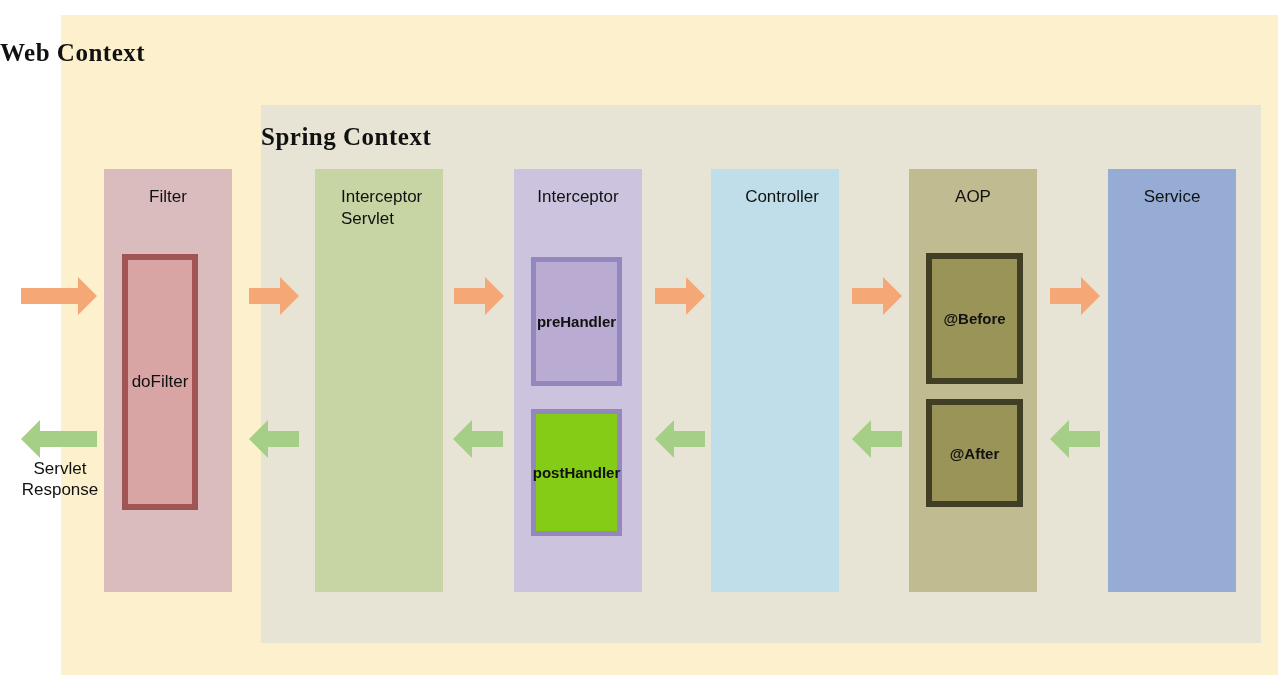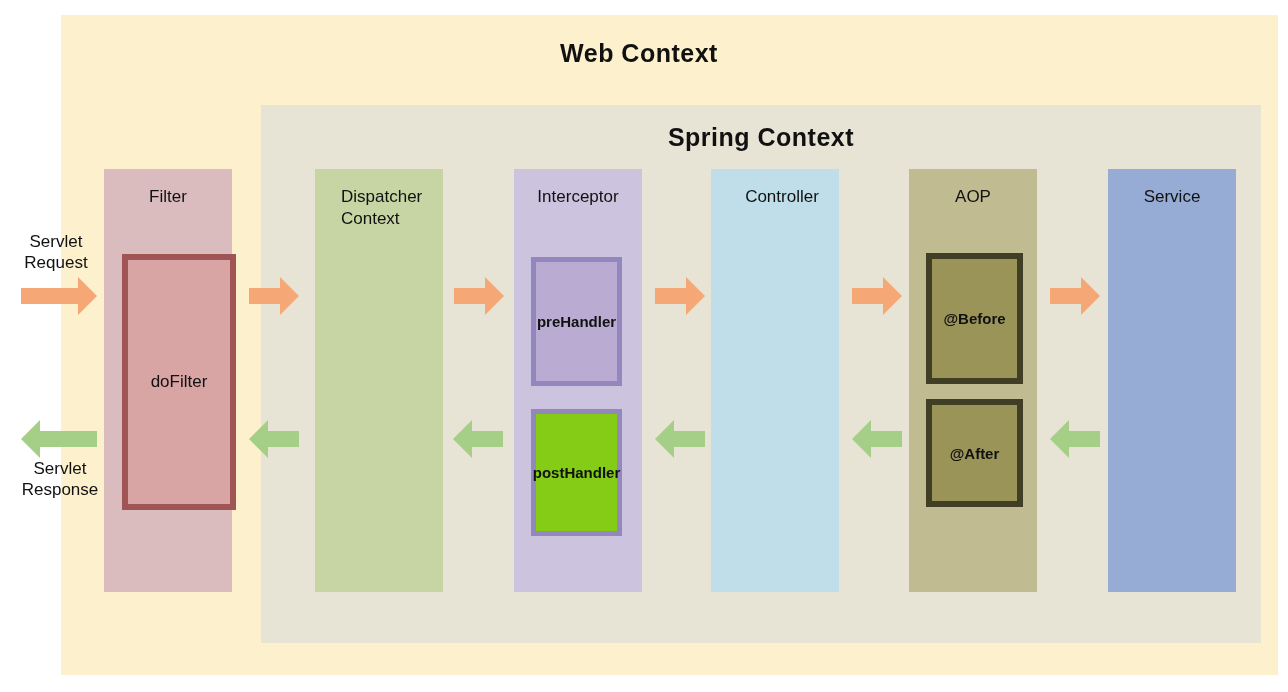--- a/index.html
+++ b/index.html
@@ -21,22 +21,22 @@
     left: 61px; top: 15px; width: 1217px; height: 660px;
     background: #FDF0CC;
   }
   #spring-context {
     left: 200px; top: 90px; width: 1000px; height: 538px;
     background: #E8E4D5;
   }
   .ctx-title {
     font-size: 25px;
     font-weight: bold;
-    text-align: center;
     letter-spacing: 0.5px;
+    font-family: Liberation Serif, serif;
   }
   #web-title { left: 0; top: 39px; width: 1278px; }
   #spring-title { left: 0; top: 18px; width: 100%; }
   
   .column {
     position: absolute;
     top: 154px;              
     width: 128px;
     height: 423px;
   }
@@ -55,21 +55,21 @@
   
   .inner-box {
     position: absolute;
     display: flex;
     align-items: center;
     justify-content: center;
     border-style: solid;
     text-align: center;
   }
   #box-dofilter {
-    left: 18px; top: 85px; width: 114px; height: 256px;
+    left: 18px; top: 85px; width: 76px; height: 256px;
     border-width: 6px;
     font-size: 17px;
     align-items: center;
   }
   #box-prehandler, #box-posthandler {
     left: 17px; width: 91px;
     border-width: 5px;
     font-size: 15px;
     font-weight: bold;
   }
@@ -106,21 +106,21 @@
       <div class="col-label">Filter</div>
       <div id="box-dofilter" class="inner-box" style="background-color: rgb(217, 164, 164); border-color: rgb(160, 84, 84);">
         <span>doFilter</span>
       </div>
     </div>
 
     <div id="spring-context" class="abs" style="background-color: rgb(232, 228, 213);">
       <div id="spring-title" class="abs ctx-title">Spring Context</div>
 
       <div id="col-dispatcher-servlet" class="column" style="left: 54px; background-color: rgb(198, 213, 163);">
-        <div class="col-label">Dispatcher Context</div>
+        <div class="col-label">Interceptor Servlet</div>
       </div>
 
       <div id="col-interceptor" class="column" style="left: 253px; background-color: rgb(204, 195, 223);">
         <div class="col-label">Interceptor</div>
         <div id="box-prehandler" class="inner-box" style="background-color: rgb(185, 171, 210); border-color: rgb(147, 135, 189);">
           <span>preHandler</span>
         </div>
         <div id="box-posthandler" class="inner-box" style="background-color: #84cc16; border-color: rgb(147, 135, 189);">
           <span>postHandler</span>
         </div>
@@ -141,21 +141,20 @@
       </div>
 
       <div id="col-service" class="column" style="left: 847px; background-color: rgb(151, 172, 213);">
         <div class="col-label">Service</div>
       </div>
     </div>
   </div>
 
   <div id="web-title" class="abs ctx-title">Web Context</div>
 
-  <div id="label-request" class="abs flow-label">Servlet Request</div>
   <div id="label-response" class="abs flow-label">Servlet Response</div>
 
   <div class="arrow" style="left:21px; top:277px; width:76px;">
     <svg width="76" height="38">
         <polygon points="0,11 57,11 57,0 76,19 57,38 57,27 0,27" fill="#F5A876"></polygon>
       </svg>
   </div>
   <div class="arrow" style="left:249px; top:277px; width:50px;">
     <svg width="50" height="38">
         <polygon points="0,11 31,11 31,0 50,19 31,38 31,27 0,27" fill="#F5A876"></polygon>

